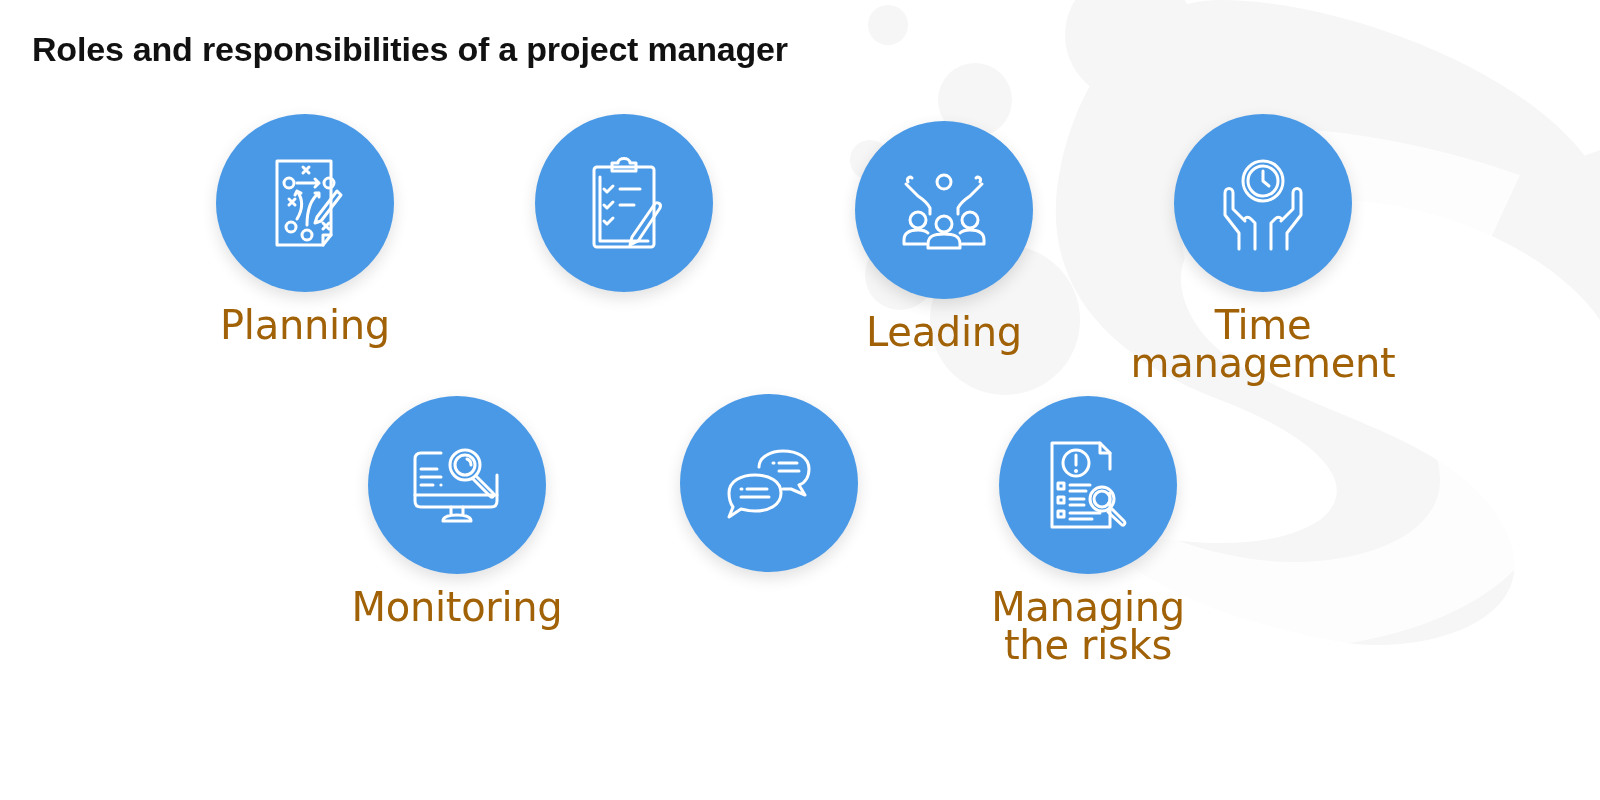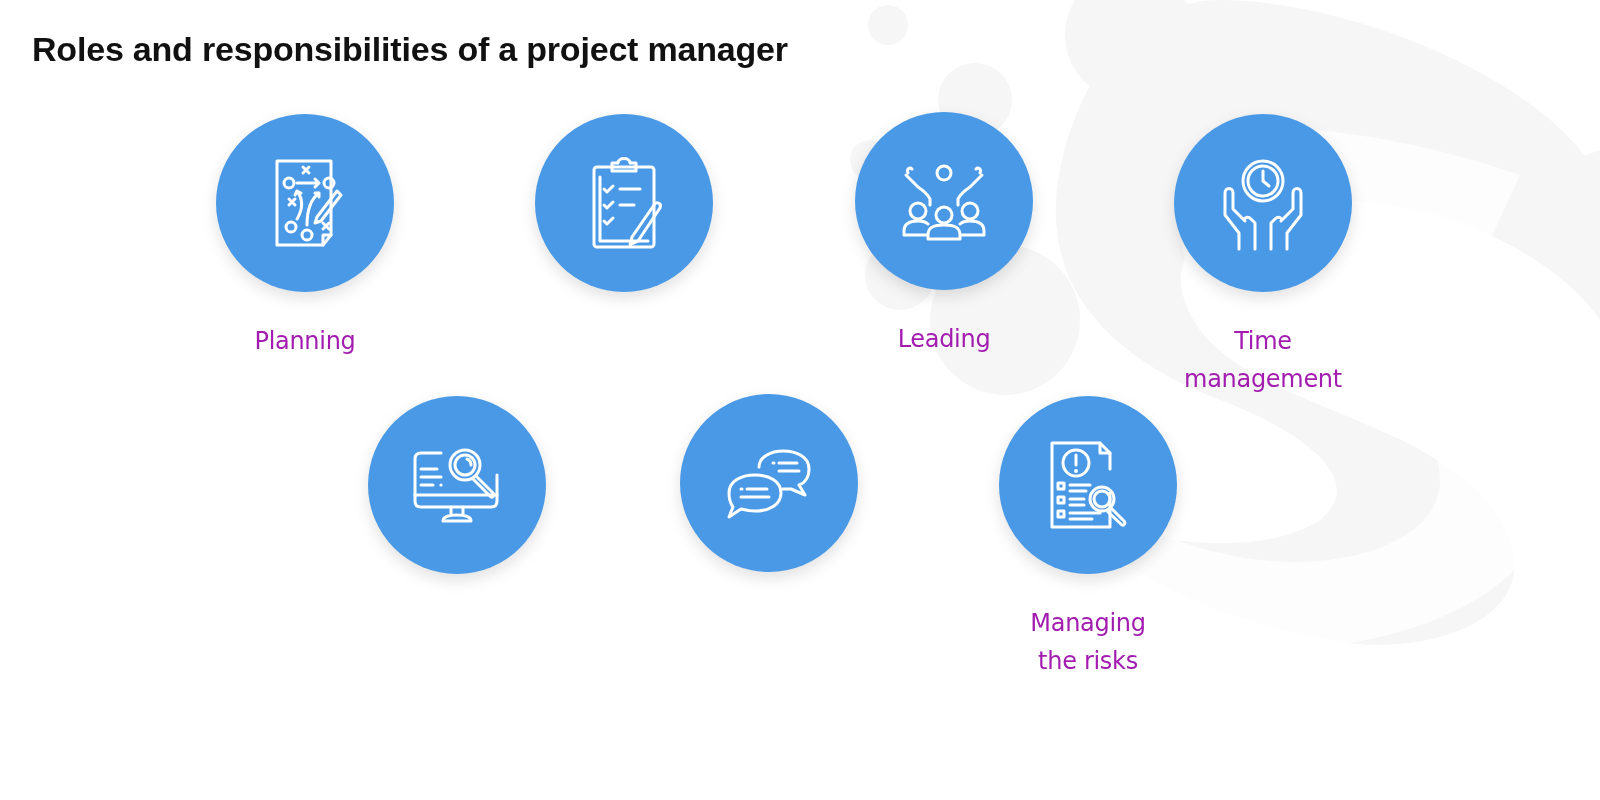--- a/index.html
+++ b/index.html
@@ -19,21 +19,21 @@
     display: flex; flex-direction: column; align-items: center;
   }
   .circle {
     width: 178px; height: 178px; border-radius: 50%;
     background: #4a99e6;
     box-shadow: 0 6px 16px rgba(0,0,0,0.12);
     display: flex; align-items: center; justify-content: center;
   }
   .circle svg { width: 100px; height: 100px; }
   .label {
-    margin-top: 30px; font-size: 24px; color: #a21caf; text-align: center;
+    margin-top: 14px; font-size: 40px; color: #a16207; text-align: center;
     line-height: 38px; white-space: pre-line; font-family: "DejaVu Sans", sans-serif;
     letter-spacing: -0.3px;
   }
   svg .st { fill: none; stroke: #ffffff; stroke-width: 3; stroke-linecap: round; stroke-linejoin: round; }
   svg .fw { fill: #ffffff; }
 </style>
 </head>
 <body>
 
 <svg class="bg-shapes" viewBox="0 0 1600 800">
@@ -80,21 +80,21 @@
       <path class="st" d="M38,14 V10 H44 C44,4 56,4 56,10 H62 V18 H38 Z"></path>
       <path class="st" d="M26,24 V88 H74"></path>
       <path class="st" d="M30,36 l3,3 6,-6 M46,36 H66"></path>
       <path class="st" d="M30,52 l3,3 6,-6 M46,52 H60"></path>
       <path class="st" d="M30,68 l3,3 6,-6"></path>
       <path class="st" d="M58,84 L80,52 C82,48 88,50 86,55 L64,88 L56,92 Z"></path>
     </svg>
   </div>
 </div>
 
-<div class="role" style="left:944px; top:112px;">
+<div class="role" style="left:944px; top:121px;">
   <div class="circle">
     <svg viewBox="0 0 100 100">
       <circle class="st" cx="50" cy="22" r="7"></circle>
       <path class="st" d="M12,24 L24,36 C30,40 34,44 36,48 V54 M88,24 L76,36 C70,40 66,44 64,48 V54"></path>
       <path class="st" d="M14,22 C12,18 16,16 18,18 M86,22 C88,18 84,16 82,18"></path>
       <circle class="st" cx="24" cy="60" r="8"></circle>
       <circle class="st" cx="76" cy="60" r="8"></circle>
       <circle class="st" cx="50" cy="64" r="8"></circle>
       <path class="st" d="M10,84 V80 C10,72 16,70 24,70 C28,70 32,71 34,73 M10,84 H32"></path>
       <path class="st" d="M90,84 V80 C90,72 84,70 76,70 C72,70 68,71 66,73 M90,84 H68"></path>
@@ -125,20 +125,21 @@
       <path class="st" d="M8,60 H90"></path>
       <path class="st" d="M44,72 V80 M56,72 V80 M36,86 C36,82 40,80 50,80 C60,80 64,82 64,86 Z"></path>
       <path class="st" d="M14,34 H30 M14,42 H34 M14,50 H26"></path>
       <circle class="fw" cx="34" cy="50" r="1.6"></circle>
       <circle class="st" cx="58" cy="30" r="15"></circle>
       <circle class="st" cx="58" cy="30" r="10"></circle>
       <path class="st" d="M60,24 C63,25 64,27 64,30"></path>
       <path class="st" d="M69,41 L86,58 C88,60 86,63 84,62 L66,44"></path>
     </svg>
   </div>
+  <div class="label">Monitoring</div>
 </div>
 
 <div class="role" style="left:769px; top:394px;">
   <div class="circle">
     <svg viewBox="0 0 100 100">
       <path class="st" d="M40,34 C40,24 52,18 64,18 C78,18 90,24 90,36 C90,44 86,50 80,52 L86,62 L72,56 C70,56 66,56 64,56"></path>
       <path class="st" d="M54,30 h1 M60,30 H78 M60,38 H80"></path>
       <path class="st" d="M10,60 C10,48 22,42 36,42 C50,42 62,48 62,60 C62,72 50,78 36,78 C30,78 26,77 22,76 L10,84 L14,74 C11,70 10,66 10,60 Z"></path>
       <path class="st" d="M22,56 h1 M28,56 H48 M22,64 H50"></path>
     </svg>

